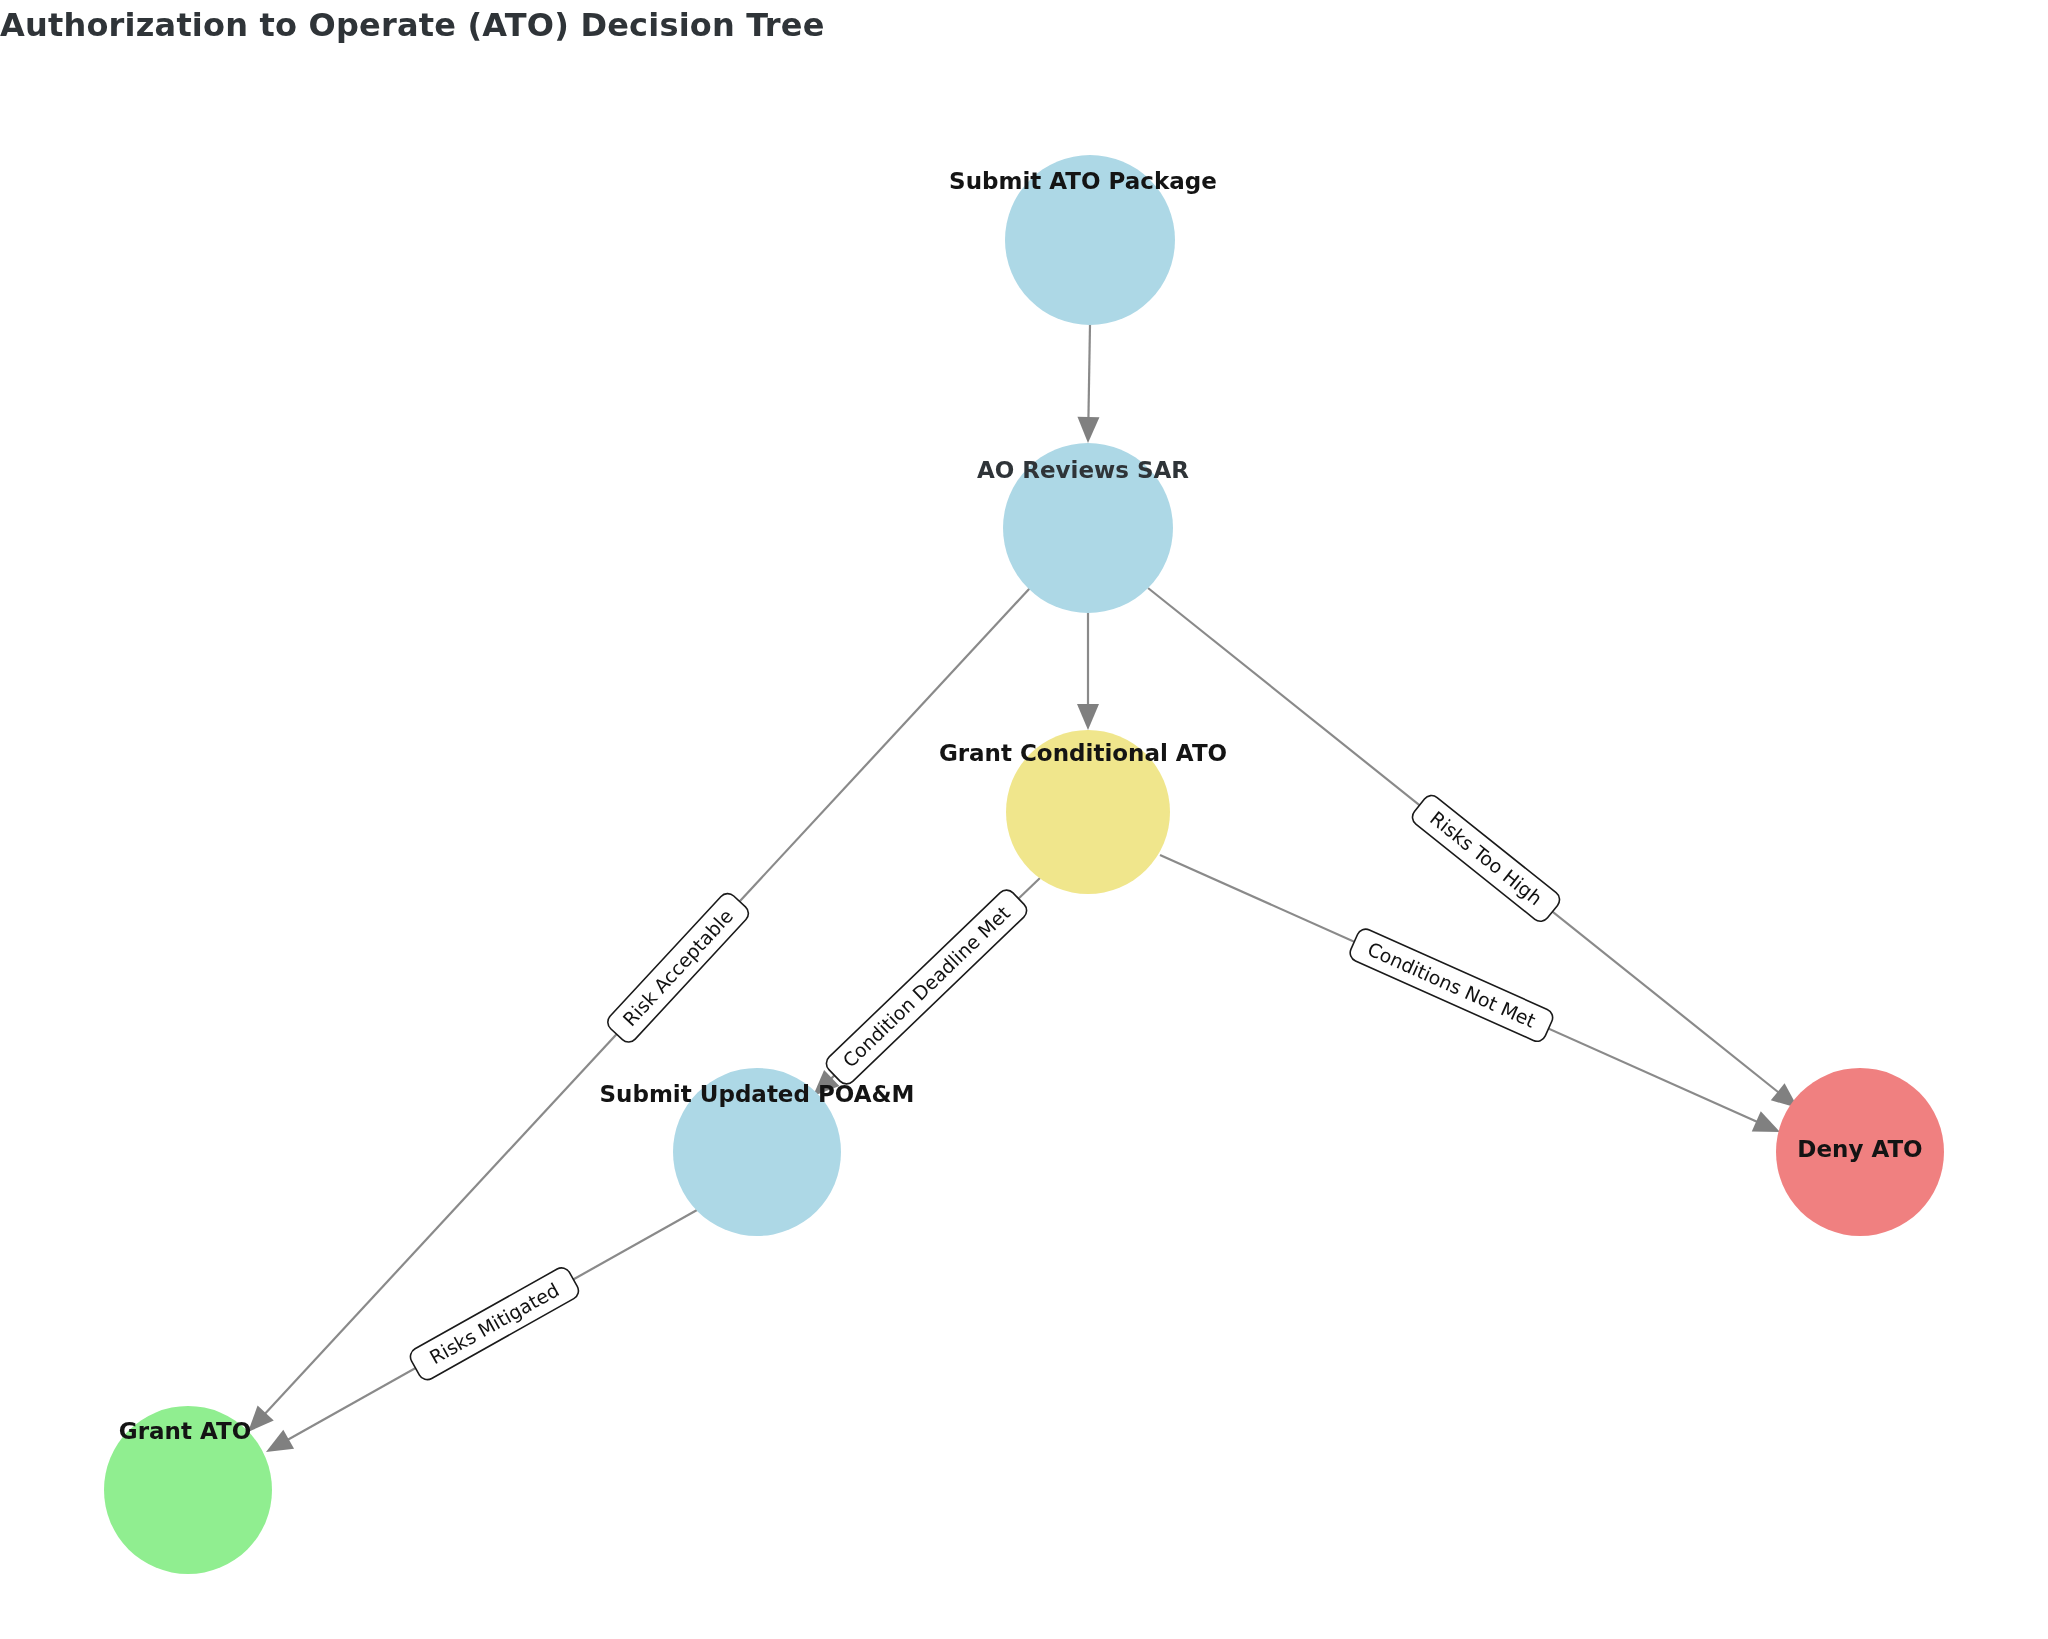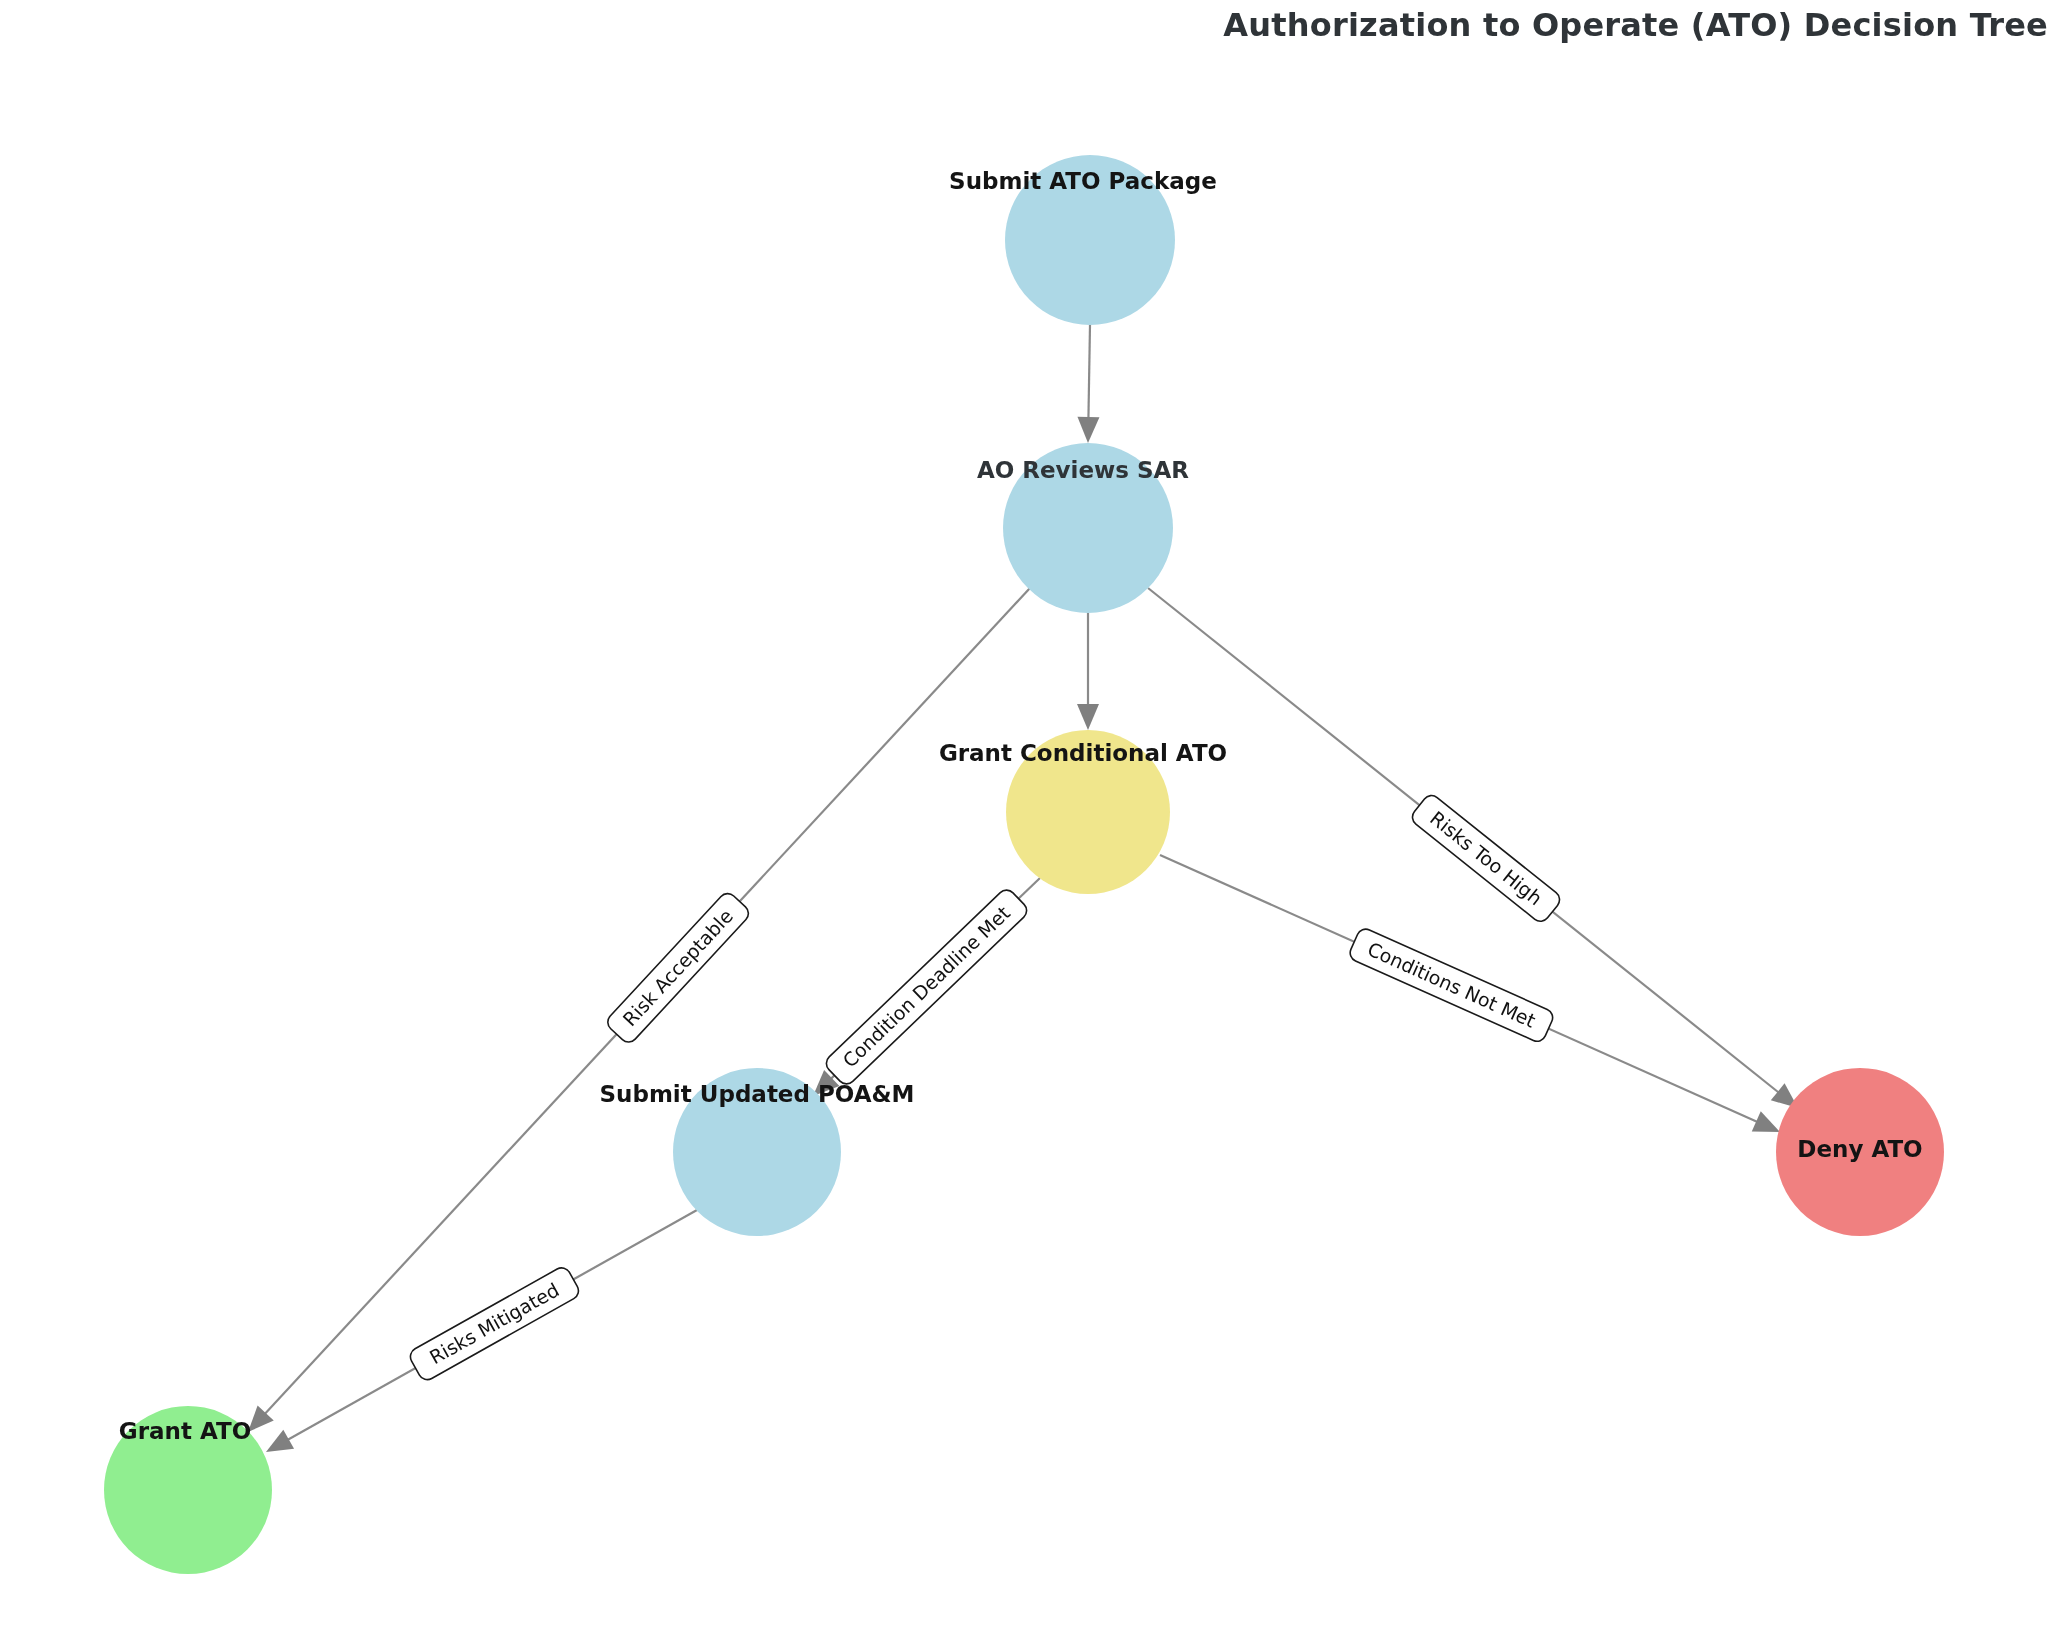--- a/index.html
+++ b/index.html
@@ -18,21 +18,21 @@
     position: relative;
     width: 2048px;
     height: 1639px;
     background: #ffffff;
   }
   .chart-title {
     position: absolute;
     top: 6px;
     left: 0;
     width: 2048px;
-    text-align: right;
+    text-align: left;
     font-family: "DejaVu Sans", sans-serif;
     font-size: 32px;
     font-weight: bold;
     color: #2f3438;
     letter-spacing: 0.2px;
   }
   svg.graph {
     position: absolute;
     top: 0;
     left: 0;

